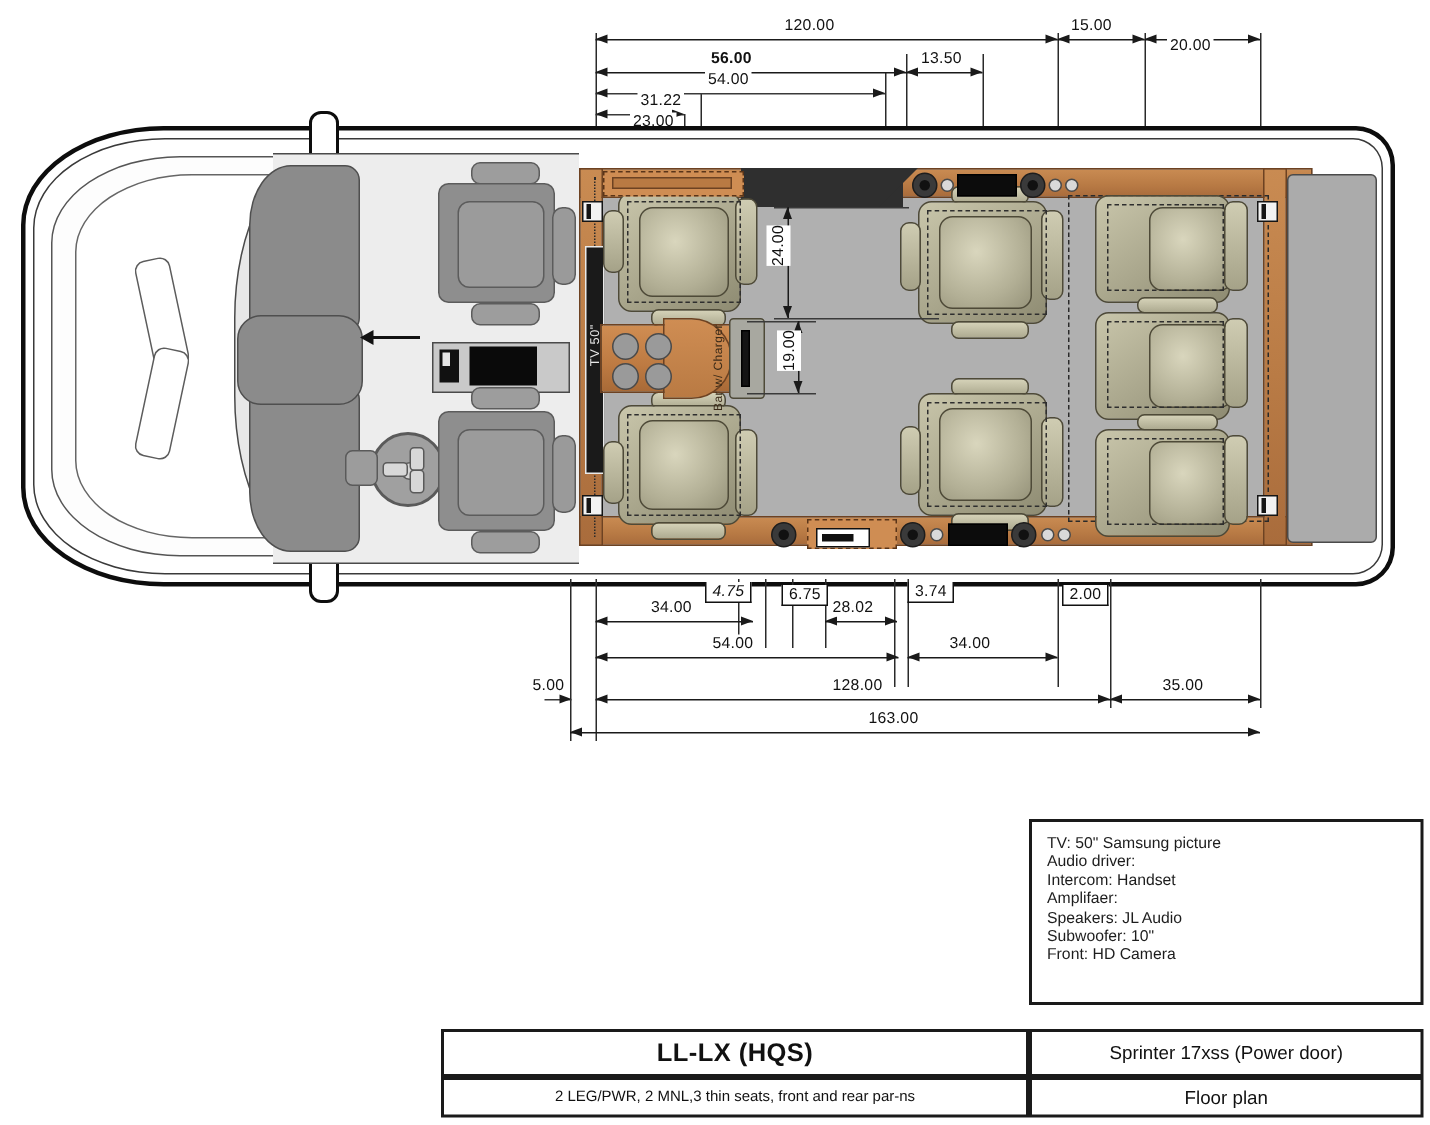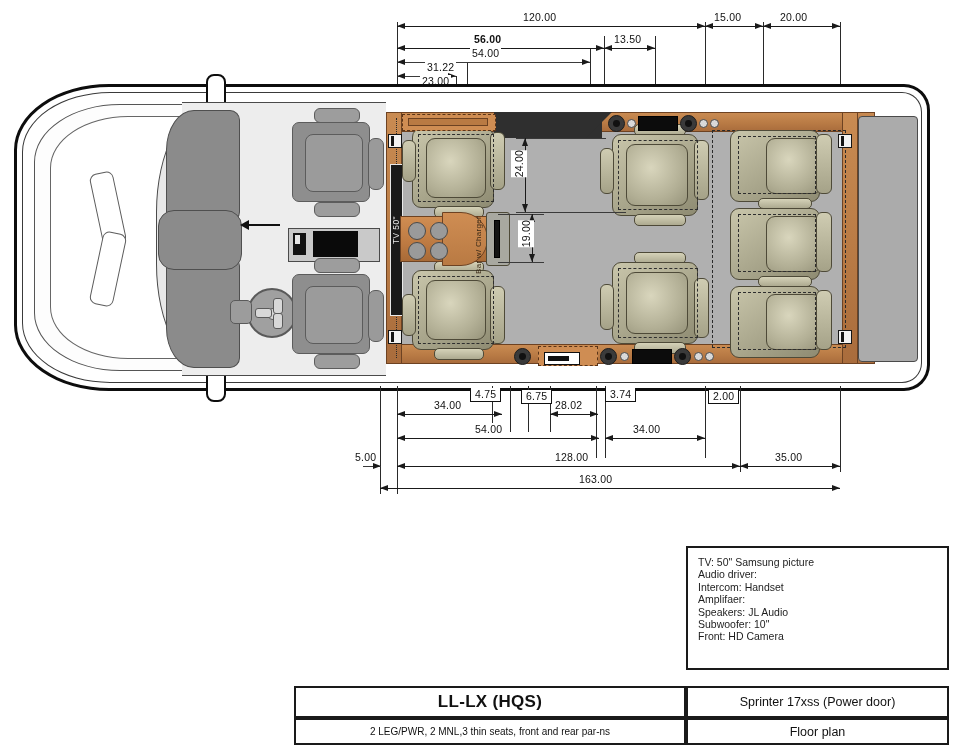--- a/index.html
+++ b/index.html
@@ -156,21 +156,21 @@
   <div class="dimtxt" style="left:521px;top:11px;">120.00</div>
 
   <div class="dimline thick" style="left:705px;top:26px;width:58px;"></div>
   <div class="arrow l" style="left:705px;top:22.5px;"></div>
   <div class="arrow r" style="left:755px;top:22.5px;"></div>
   <div class="dimtxt" style="left:712px;top:11px;">15.00</div>
 
   <div class="dimline thick" style="left:763px;top:26px;width:77px;"></div>
   <div class="arrow l" style="left:763px;top:22.5px;"></div>
   <div class="arrow r" style="left:832px;top:22.5px;"></div>
-  <div class="dimtxt" style="left:778px;top:11px;">20.00</div>
+  <div class="dimtxt" style="left:778px;top:24px;">20.00</div>
 
   <div class="dimline thick" style="left:397px;top:48px;width:207px;"></div>
   <div class="arrow l" style="left:397px;top:44.5px;"></div>
   <div class="arrow r" style="left:596px;top:44.5px;"></div>
   <div class="dimtxt b" style="left:472px;top:33px;">56.00</div>
 
   <div class="dimline thick" style="left:604px;top:48px;width:51px;"></div>
   <div class="arrow l" style="left:604px;top:44.5px;"></div>
   <div class="arrow r" style="left:647px;top:44.5px;"></div>
   <div class="dimtxt" style="left:612px;top:33px;">13.50</div>
@@ -392,21 +392,21 @@
   <div class="extline" style="left:492px;top:26px;height:46px;"></div>
   <div class="extline" style="left:510px;top:26px;height:46px;"></div>
   <div class="extline" style="left:528px;top:26px;height:46px;"></div>
   <div class="extline" style="left:550px;top:26px;height:46px;"></div>
   <div class="extline" style="left:596px;top:26px;height:72px;"></div>
   <div class="extline" style="left:605px;top:26px;height:72px;"></div>
   <div class="extline" style="left:705px;top:26px;height:72px;"></div>
   <div class="extline" style="left:740px;top:26px;height:86px;"></div>
   <div class="extline" style="left:840px;top:26px;height:86px;"></div>
 
-  <div class="dimtxt boxed" style="left:470px;top:28px;">4.75</div>
+  <div class="dimtxt boxed" style="left:470px;top:28px;font-style:italic;">4.75</div>
   <div class="dimtxt boxed" style="left:521px;top:30px;">6.75</div>
   <div class="dimtxt boxed" style="left:605px;top:28px;">3.74</div>
   <div class="dimtxt boxed" style="left:708px;top:30px;">2.00</div>
 
   <div class="dimline thick" style="left:397px;top:54px;width:105px;"></div>
   <div class="arrow l" style="left:397px;top:50.5px;"></div>
   <div class="arrow r" style="left:494px;top:50.5px;"></div>
   <div class="dimtxt" style="left:432px;top:39px;">34.00</div>
 
   <div class="dimline thick" style="left:550px;top:54px;width:48px;"></div>

